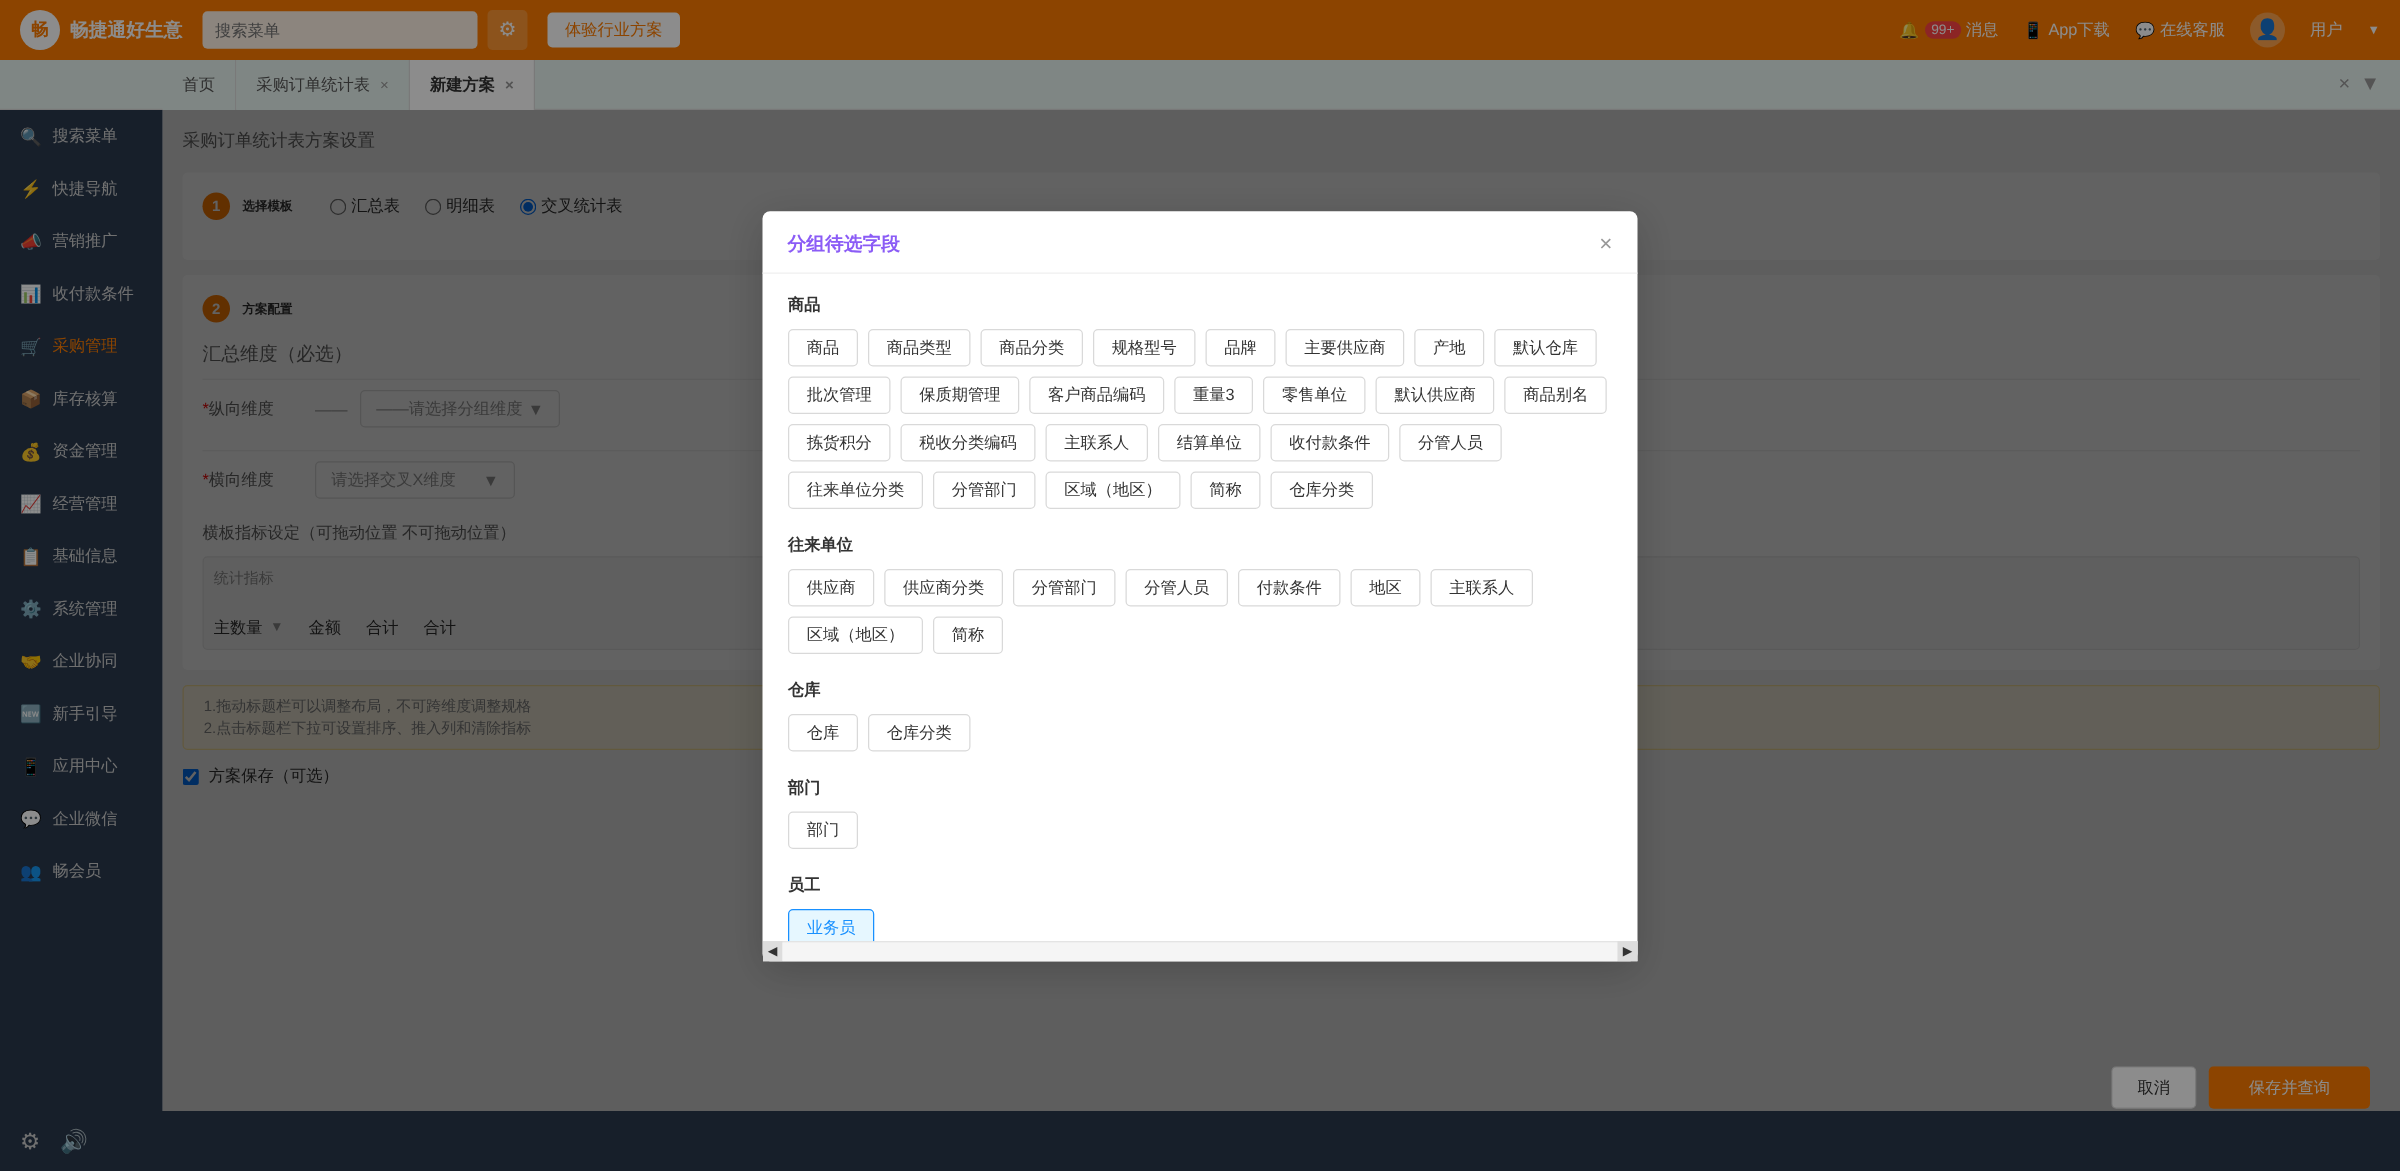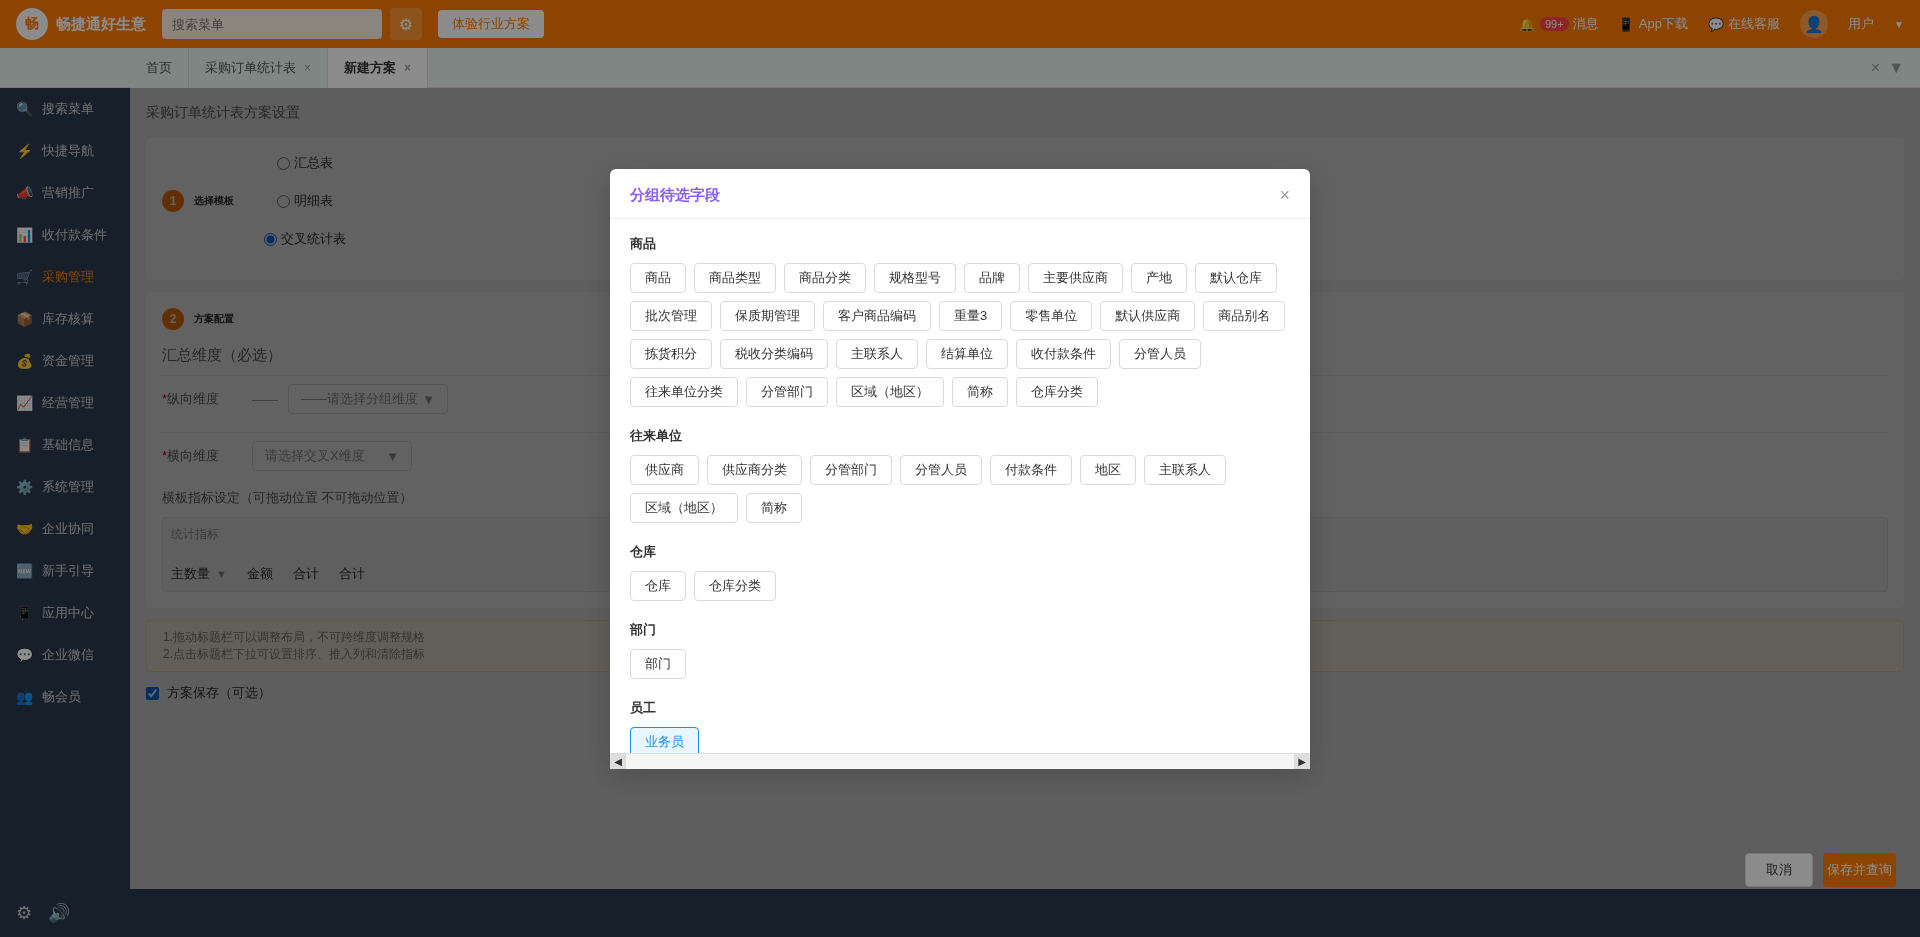--- a/index.html
+++ b/index.html
@@ -181,21 +181,21 @@
     .step-num {
       width: 22px; height: 22px;
       background: #ff7d00;
       color: white;
       border-radius: 50%;
       display: flex; align-items: center; justify-content: center;
       font-size: 12px;
       font-weight: bold;
     }
     .step-label { font-size: 10px; font-weight: bold; font-family: Liberation Serif, serif; }
-    .radio-group { display: flex; gap: 20px; align-items: center; flex-direction: column; }
+    .radio-group { display: flex; gap: 20px; align-items: center; }
     .radio-item { display: flex; align-items: center; gap: 4px; cursor: pointer; font-size: 13px; }
 
     .config-row {
       display: flex;
       align-items: center;
       gap: 10px;
       margin-bottom: 10px;
       padding: 8px 0;
       border-top: 1px solid #f0f0f0;
     }
@@ -237,21 +237,21 @@
       border-radius: 4px;
       padding: 7px 20px;
       cursor: pointer;
       font-size: 13px;
     }
     .btn-save {
       background: #ff7d00;
       color: white;
       border: none;
       border-radius: 4px;
-      padding: 7px 4px;
+      padding: 7px 32px;
       cursor: pointer;
       font-size: 13px;
     }
 
     
     .modal-overlay {
       position: fixed;
       top: 0; left: 0; right: 0; bottom: 0;
       background: rgba(0,0,0,0.45);
       z-index: 200;

